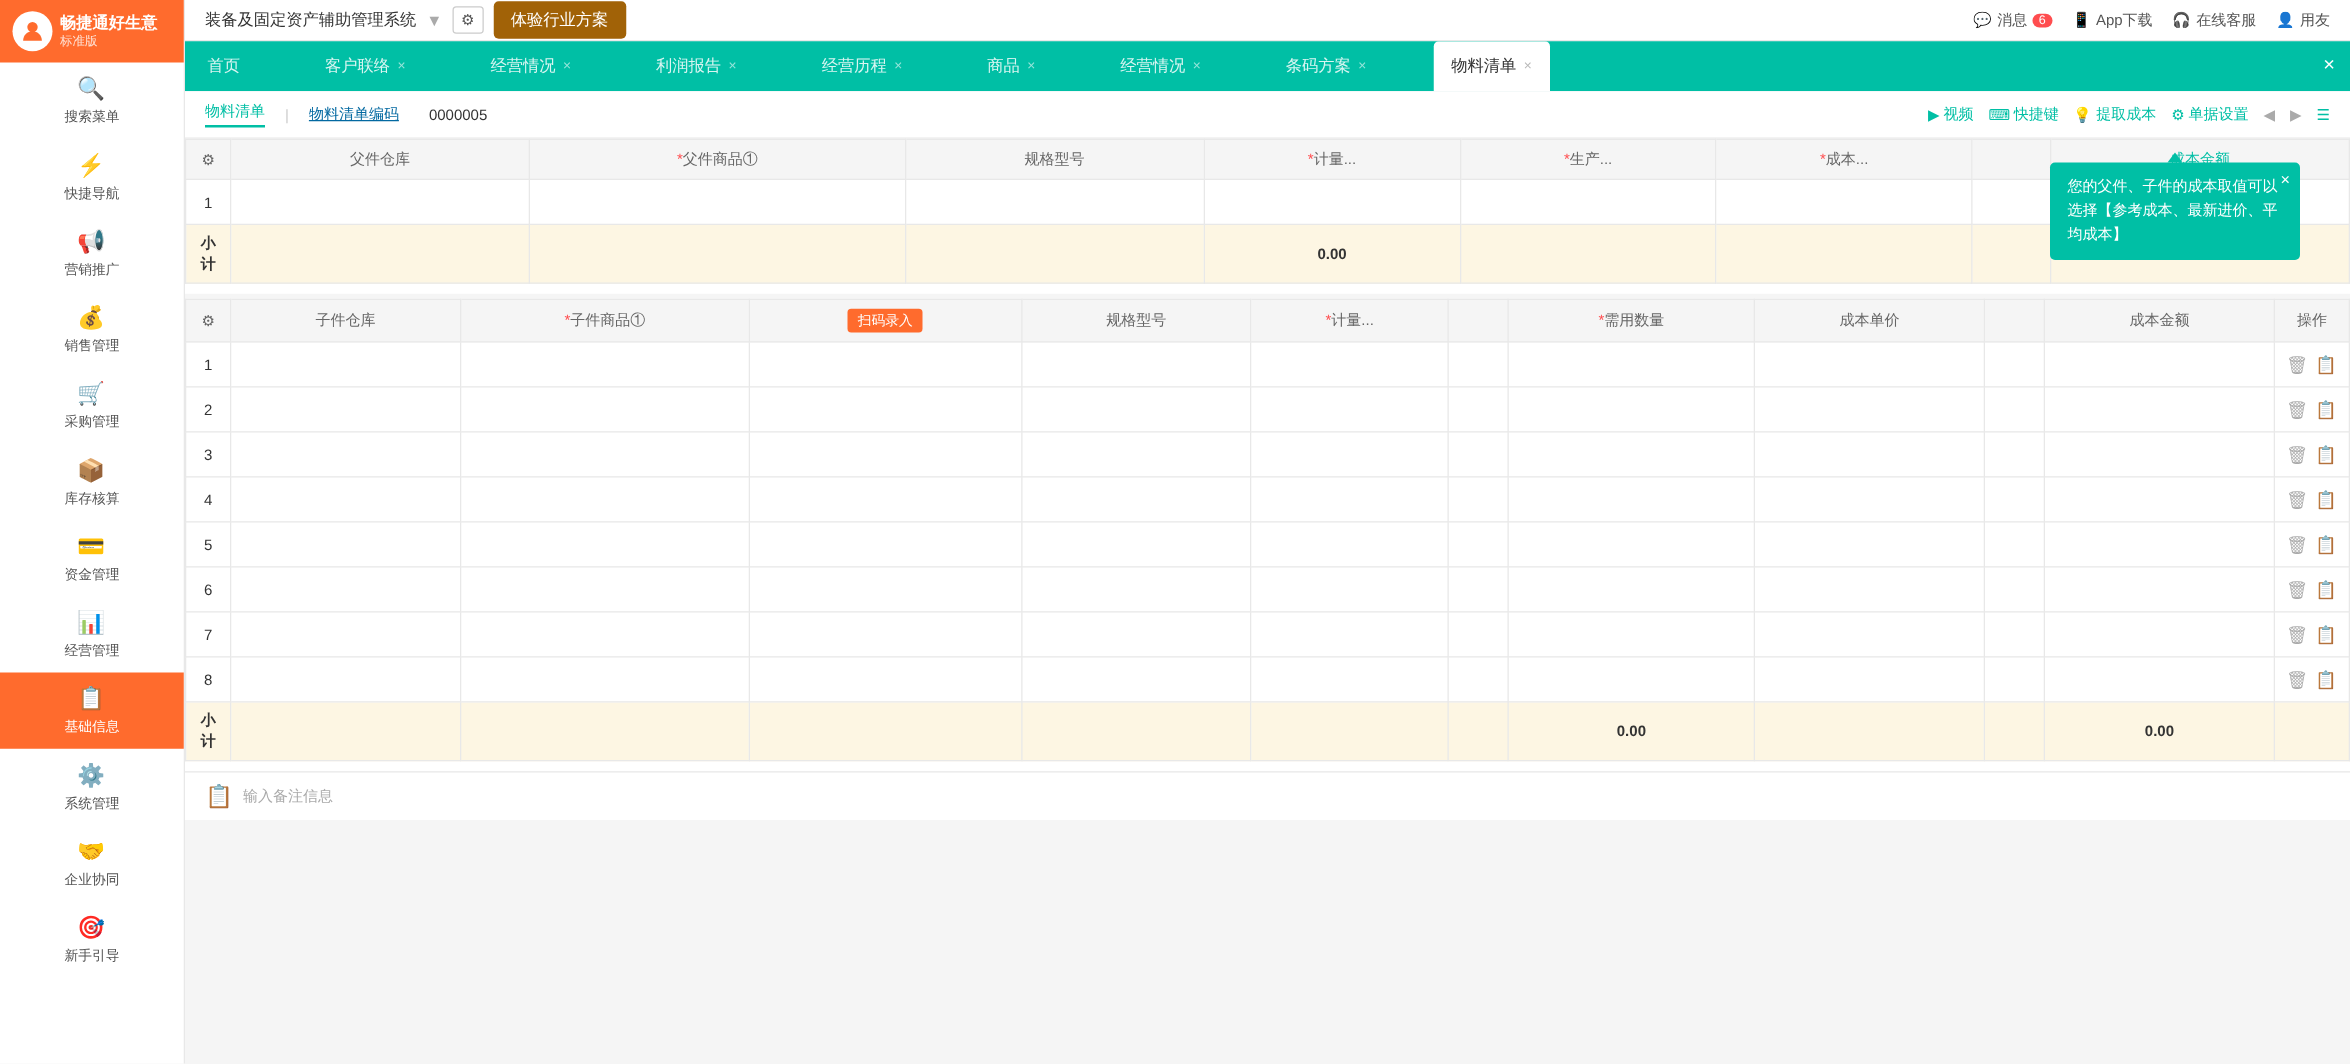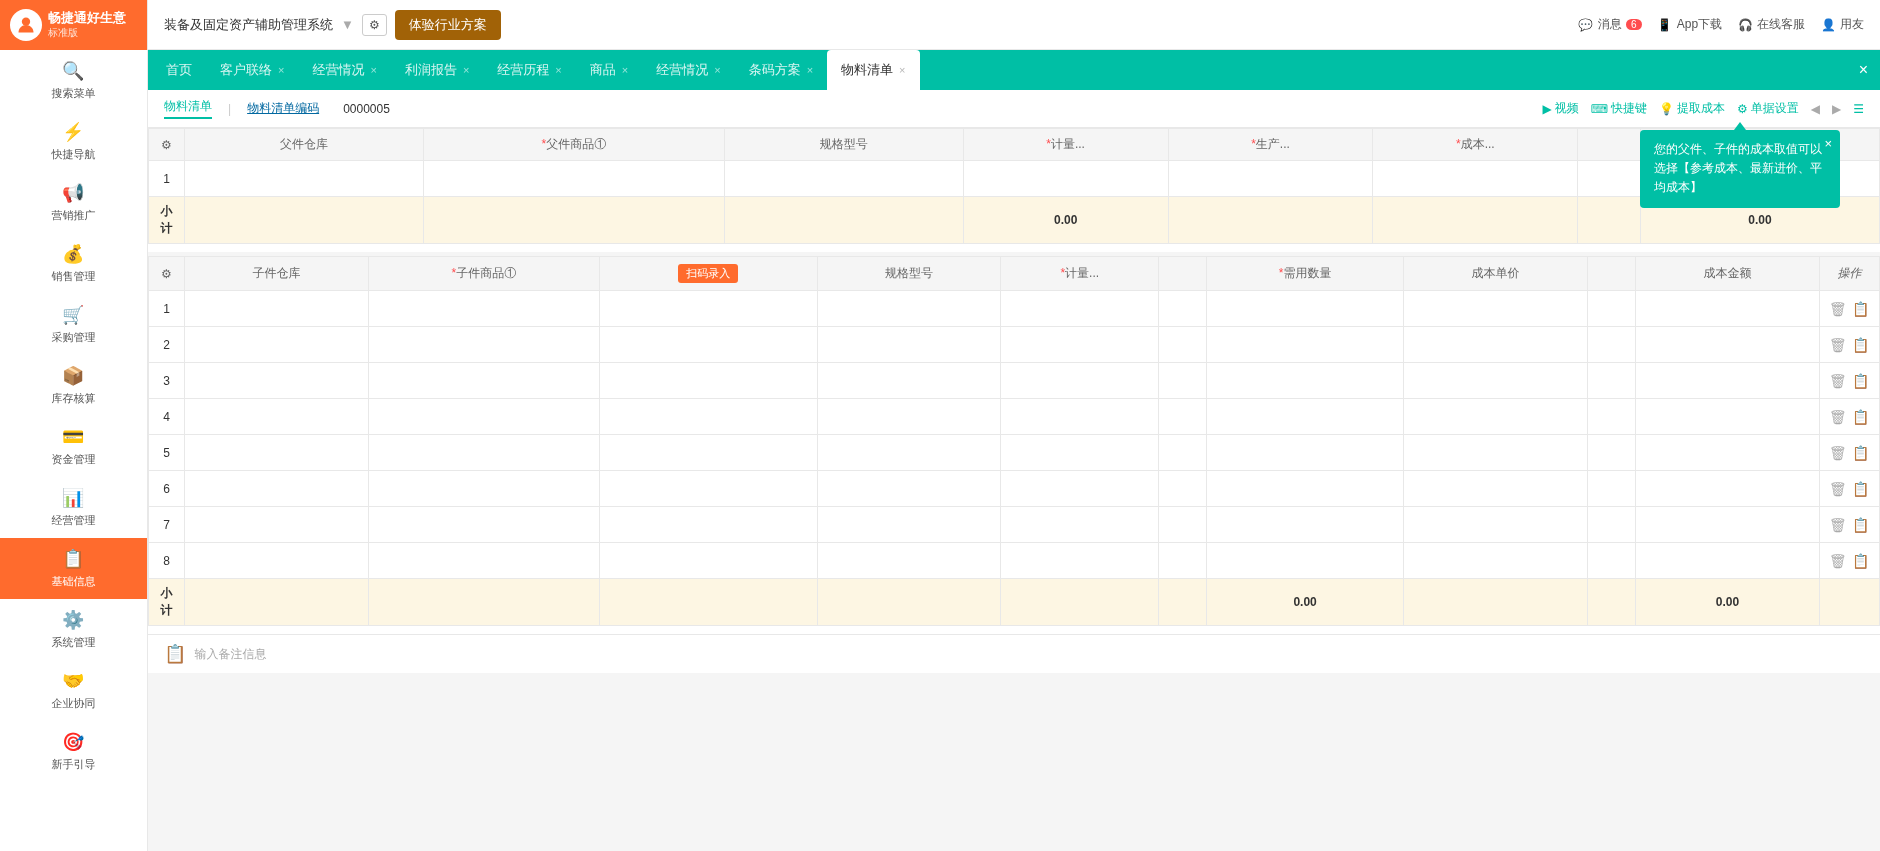--- a/index.html
+++ b/index.html
@@ -11,29 +11,29 @@
     .sidebar-logo-icon { width: 32px; height: 32px; background: #fff; border-radius: 50%; display: flex; align-items: center; justify-content: center; }
     .sidebar-logo-icon svg { width: 20px; height: 20px; }
     .sidebar-logo-text { font-size: 13px; font-weight: bold; line-height: 1.3; }
     .sidebar-logo-sub { font-size: 10px; color: rgba(255,255,255,0.8); }
     .sidebar-item { display: flex; flex-direction: column; align-items: center; padding: 10px 6px; cursor: pointer; color: #555; gap: 4px; transition: background 0.2s; }
     .sidebar-item.active { background: #ff6b2d; color: #fff; }
     .sidebar-item .icon { font-size: 18px; }
     .sidebar-item .label { font-size: 11px; }
 
     
-    .topbar { height: 50px; background: #fff; border-bottom: 1px solid #e8e8e8; display: flex; align-items: center; justify-content: space-between; padding: 0 16px; }
+    .topbar { height: 33px; background: #fff; border-bottom: 1px solid #e8e8e8; display: flex; align-items: center; justify-content: space-between; padding: 0 16px; }
     .topbar-left { display: flex; align-items: center; gap: 8px; color: #333; font-size: 13px; }
     .topbar-right { display: flex; align-items: center; gap: 16px; font-size: 12px; color: #555; }
     .topbar-right-item { display: flex; align-items: center; gap: 4px; cursor: pointer; }
     .badge { background: #ff4d4f; color: #fff; border-radius: 8px; padding: 0 5px; font-size: 10px; min-width: 16px; text-align: center; }
     .btn-experience { background: #a16207; color: #fff; border: none; border-radius: 4px; padding: 6px 14px; cursor: pointer; font-size: 13px; }
 
     
-    .navtabs { background: #00bfa5; display: flex; align-items: center; height: 40px; padding: 0 4px; overflow: hidden; }
+    .navtabs { background: #00bfa5; display: flex; align-items: center; height: 40px; padding: 0 4px; overflow: hidden; gap: 40px; }
     .navtab { display: flex; align-items: center; gap: 4px; padding: 0 14px; height: 40px; color: #fff; cursor: pointer; font-size: 13px; white-space: nowrap; opacity: 0.85; }
     .navtab.active { background: #fff; color: #333; opacity: 1; border-radius: 4px 4px 0 0; }
     .navtab .close { font-size: 11px; color: inherit; margin-left: 2px; opacity: 0.7; }
     .navtab.active .close { color: #999; }
     .navtabs-close { margin-left: auto; color: #fff; cursor: pointer; font-size: 16px; padding: 0 8px; }
 
     
     .content { flex: 1; overflow: auto; padding: 0; background: #f5f5f5; }
 
     
@@ -44,21 +44,21 @@
     
     .section { background: #fff; margin: 0; padding: 0 0 8px 0; }
     .section-title { font-size: 13px; color: #333; font-weight: bold; padding: 10px 16px 6px; }
     
     .data-table { width: 100%; border-collapse: collapse; font-size: 12px; }
     .data-table th { background: #f5f5f5; color: #666; padding: 7px 8px; border: 1px solid #e8e8e8; font-weight: normal; white-space: nowrap; text-align: center; }
     .data-table th .required { color: #ff4d4f; }
     .data-table td { padding: 6px 8px; border: 1px solid #e8e8e8; height: 36px; text-align: center; color: #333; }
     .data-table tr.subtotal td { background: #fdf6e3; font-weight: bold; }
     .settings-col { width: 36px; }
-    .action-col { width: 60px; font-style: italic; }
+    .action-col { width: 60px; }
     .scan-btn { background: #ff6b2d; color: #fff; border: none; border-radius: 3px; padding: 2px 8px; font-size: 11px; cursor: pointer; }
     .action-icons { display: flex; gap: 6px; justify-content: center; align-items: center; color: #aaa; font-size: 14px; }
     .action-icons span { cursor: pointer; }
 
     
     .tooltip-box { position: absolute; top: 130px; right: 200px; background: #00bfa5; color: #fff; padding: 10px 14px; border-radius: 4px; font-size: 12px; line-height: 1.6; max-width: 200px; z-index: 100; }
     .tooltip-box .close-tip { position: absolute; top: 4px; right: 8px; cursor: pointer; font-size: 13px; }
     .tooltip-box::before { content: ''; position: absolute; top: -8px; left: 50%; transform: translateX(-50%); border-width: 0 6px 8px 6px; border-style: solid; border-color: transparent transparent #00bfa5 transparent; }
 
     

